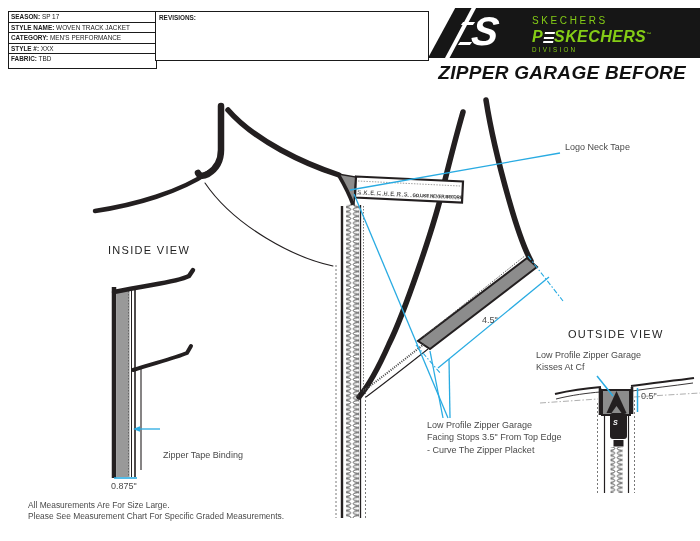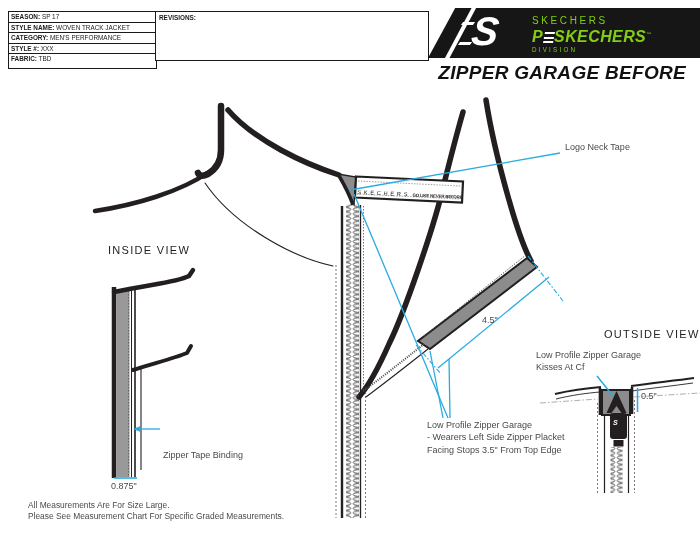--- a/index.html
+++ b/index.html
@@ -37,21 +37,21 @@
   #banner .div{font-size:6.3px;letter-spacing:2.2px;font-weight:500;margin-top:1px;}
 
   #page-title{right:14px;top:62px;font-size:19px;font-weight:800;font-style:italic;
               color:#111;letter-spacing:.3px;white-space:nowrap;}
 
   
   .view-label{font-size:11px;letter-spacing:1.3px;color:#1f1f1f;white-space:nowrap;text-align:right;}
   .ann{font-size:9px;color:#4a4a4a;white-space:nowrap;}
   .dim{font-size:9px;color:#4a4a4a;white-space:nowrap;}
   #inside-view-label{left:108px;top:244px;}
-  #outside-view-label{left:568px;top:328px;margin-left:36px;}
+  #outside-view-label{left:568px;top:328px;}
   #logo-neck-tape-label{left:565px;top:142px;}
   #zipper-tape-binding-label{left:163px;top:422px;margin-top:28px;}
   #dim-0875{left:111px;top:481px;}
   #dim-45{left:482px;top:315px;}
   #dim-05{left:641px;top:391px;}
   #outside-note{left:536px;top:349px;line-height:12px;}
   #garage-note{left:427px;top:419px;line-height:12.4px;}
 
   #neck-tape-text{left:358px;top:180px;width:102px;transform:rotate(2.6deg);
                   transform-origin:left top;white-space:nowrap;color:#1a1a1a;}
@@ -200,22 +200,22 @@
 <div class="abs dim" id="dim-45">4.5"</div>
 <div class="abs dim" id="dim-05">0.5"</div>
 
 <div class="abs ann" id="outside-note">
   <div>Low Profile Zipper Garage</div>
   <div>Kisses At Cf</div>
 </div>
 
 <div class="abs ann" id="garage-note">
   <div>Low Profile Zipper Garage</div>
-  <div>-  Wearers Left Side Zipper Placket</div>
   <div>Facing Stops 3.5" From Top Edge</div>
+  <div>-  Curve The Zipper Placket</div>
 </div>
 
 <div class="abs" id="slider-s">S</div>
 
 <div class="abs" id="footer">
   <div>All Measurements Are For Size Large.</div>
   <div>Please See Measurement Chart For Specific Graded Measurements.</div>
 </div>
 
 </body></html>

